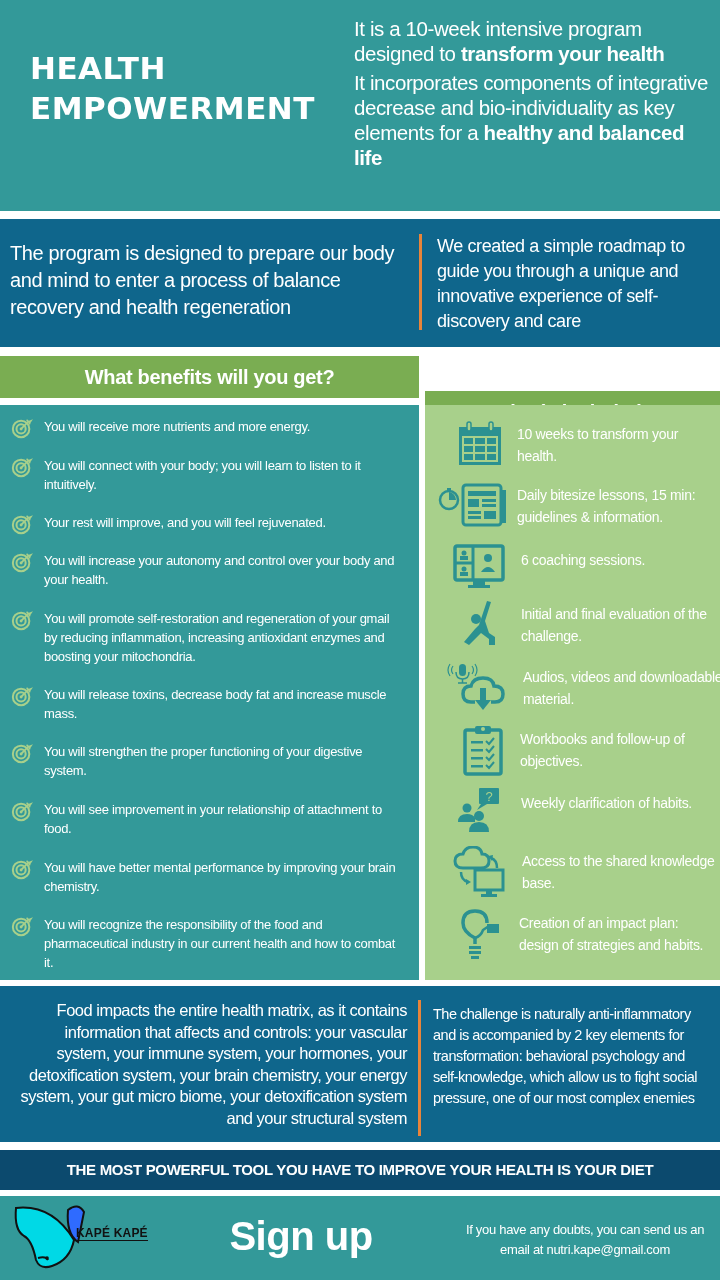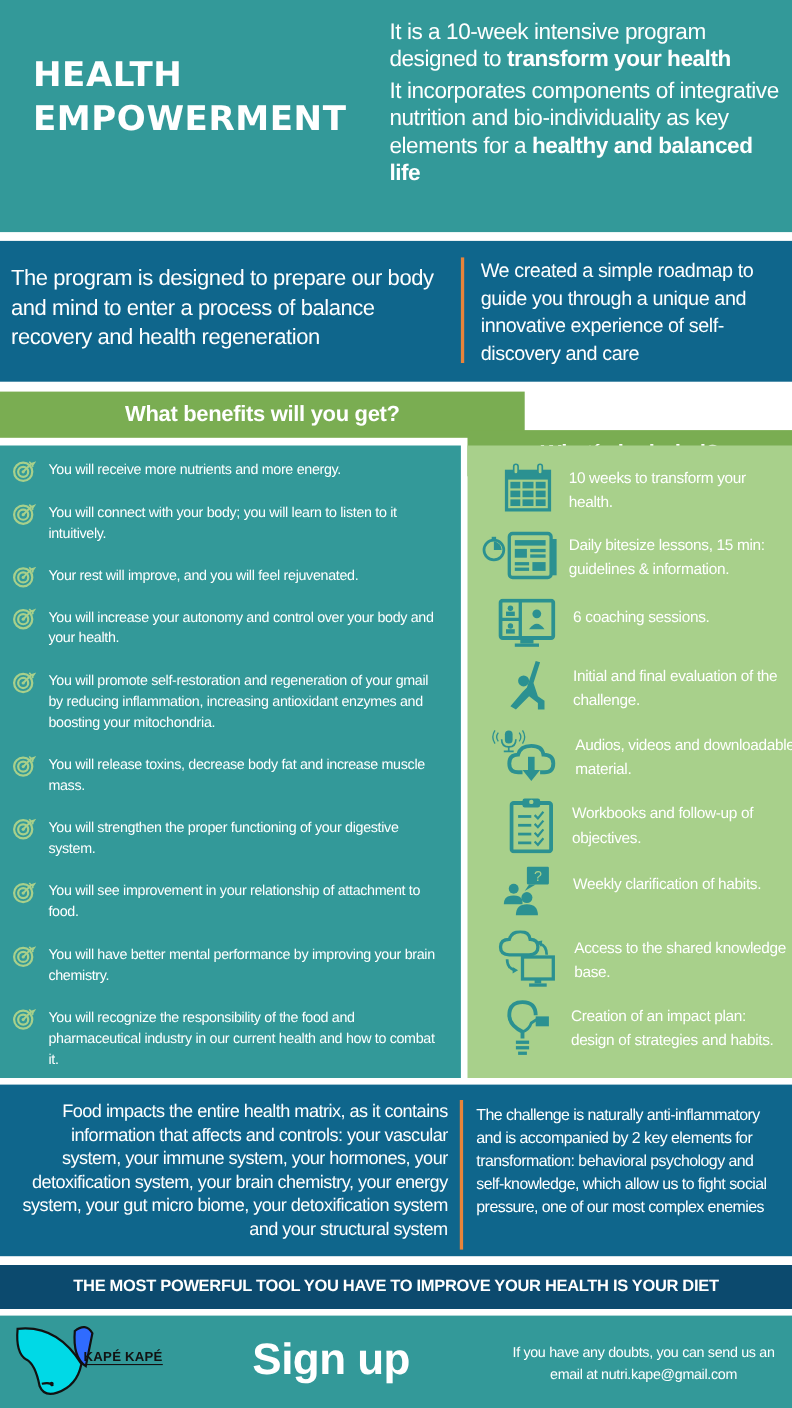--- a/index.html
+++ b/index.html
@@ -15,21 +15,21 @@
   #intro b { font-weight:bold; }
 
   
   #band1 { left:0; top:219px; width:720px; height:128px; background:#0f668c; }
   #band1-left { left:10px; top:240px; width:393px; font-size:20px; line-height:27px; letter-spacing:-0.4px; }
   #band1-div { left:419px; top:234px; width:3px; height:96px; background:#e8843a; }
   #band1-right { left:437px; top:234px; width:270px; font-size:18px; line-height:25px; letter-spacing:-0.4px; }
 
   
   .sec-head { top:356px; height:42px; background:#7aad52; font-weight:bold; font-size:20px; line-height:42px; text-align:center; letter-spacing:-0.3px; }
-  #benefits-head { left:0; width:477px; }
+  #benefits-head { left:0; width:419px; }
   #included-head { left:425px; width:295px;margin-top:35px; }
 
   
   #benefits-panel { left:0; top:405px; width:419px; height:575px; background:#339999; }
   #included-panel { left:425px; top:405px; width:295px; height:575px; background:#a8d08b; }
 
   .benefit { position:absolute; left:0; width:419px; }
   .benefit .ic { position:absolute; left:11px; top:0; width:22px; height:22px; }
   .benefit .tx { position:absolute; left:44px; top:0; width:355px; font-size:13px; line-height:19px; letter-spacing:-0.3px; }
 
@@ -56,21 +56,21 @@
 </head>
 <body>
 
 <div id="header" class="abs"></div>
 <div id="title" class="abs">
   <div>HEALTH</div>
   <div>EMPOWERMENT</div>
 </div>
 <div id="intro" class="abs">
   <p><span>It is a 10-week intensive program designed to </span><b>transform your health</b></p>
-  <p><span>It incorporates components of integrative nutrition and bio-individuality as key elements for a </span><b>healthy and balanced life</b></p>
+  <p><span>It incorporates components of integrative decrease and bio-individuality as key elements for a </span><b>healthy and balanced life</b></p>
 </div>
 
 <div id="band1" class="abs"></div>
 <div id="band1-left" class="abs">The program is designed to prepare our body and mind to enter a process of balance recovery and health regeneration</div>
 <div id="band1-div" class="abs"></div>
 <div id="band1-right" class="abs">We created a simple roadmap to guide you through a unique and innovative experience of self-discovery and care</div>
 
 <div id="benefits-head" class="abs sec-head">What benefits will you get?</div>
 <div id="included-head" class="abs sec-head">What´s included?</div>
 

